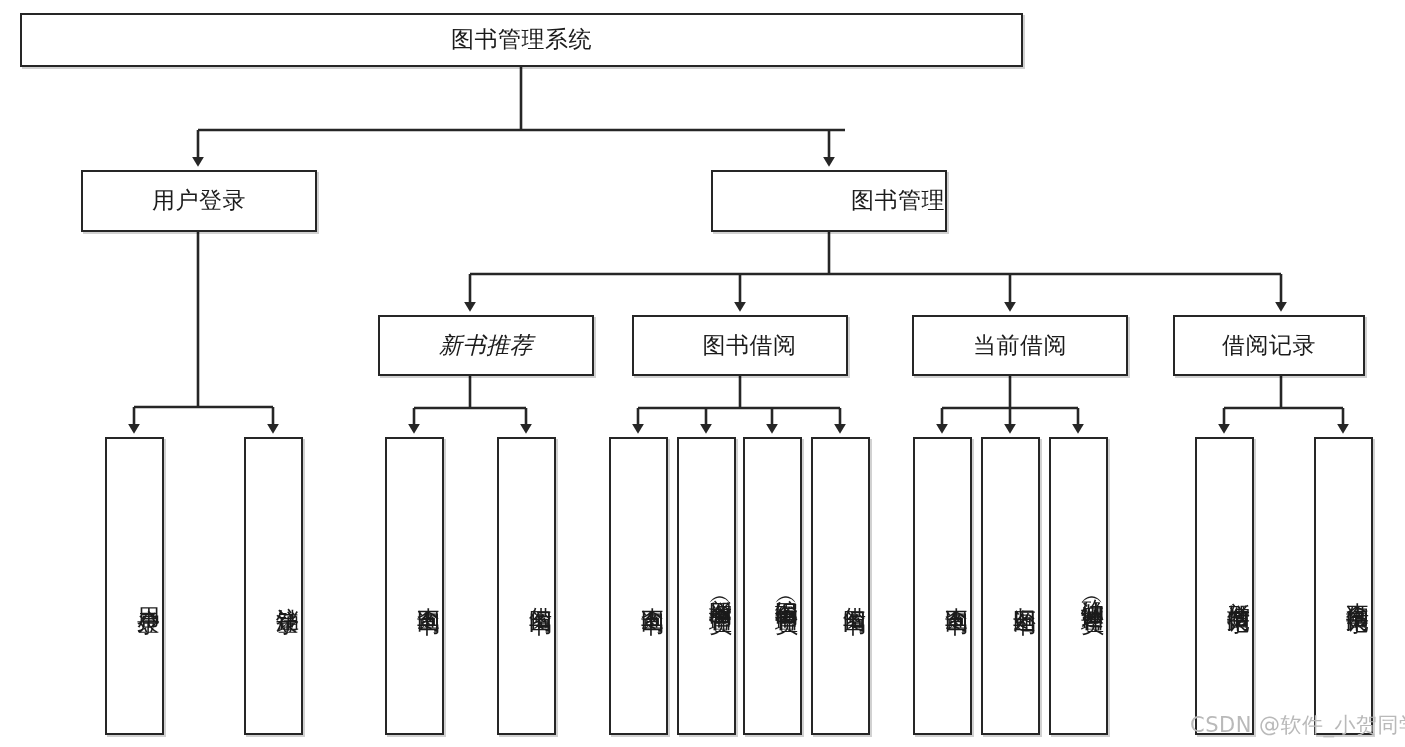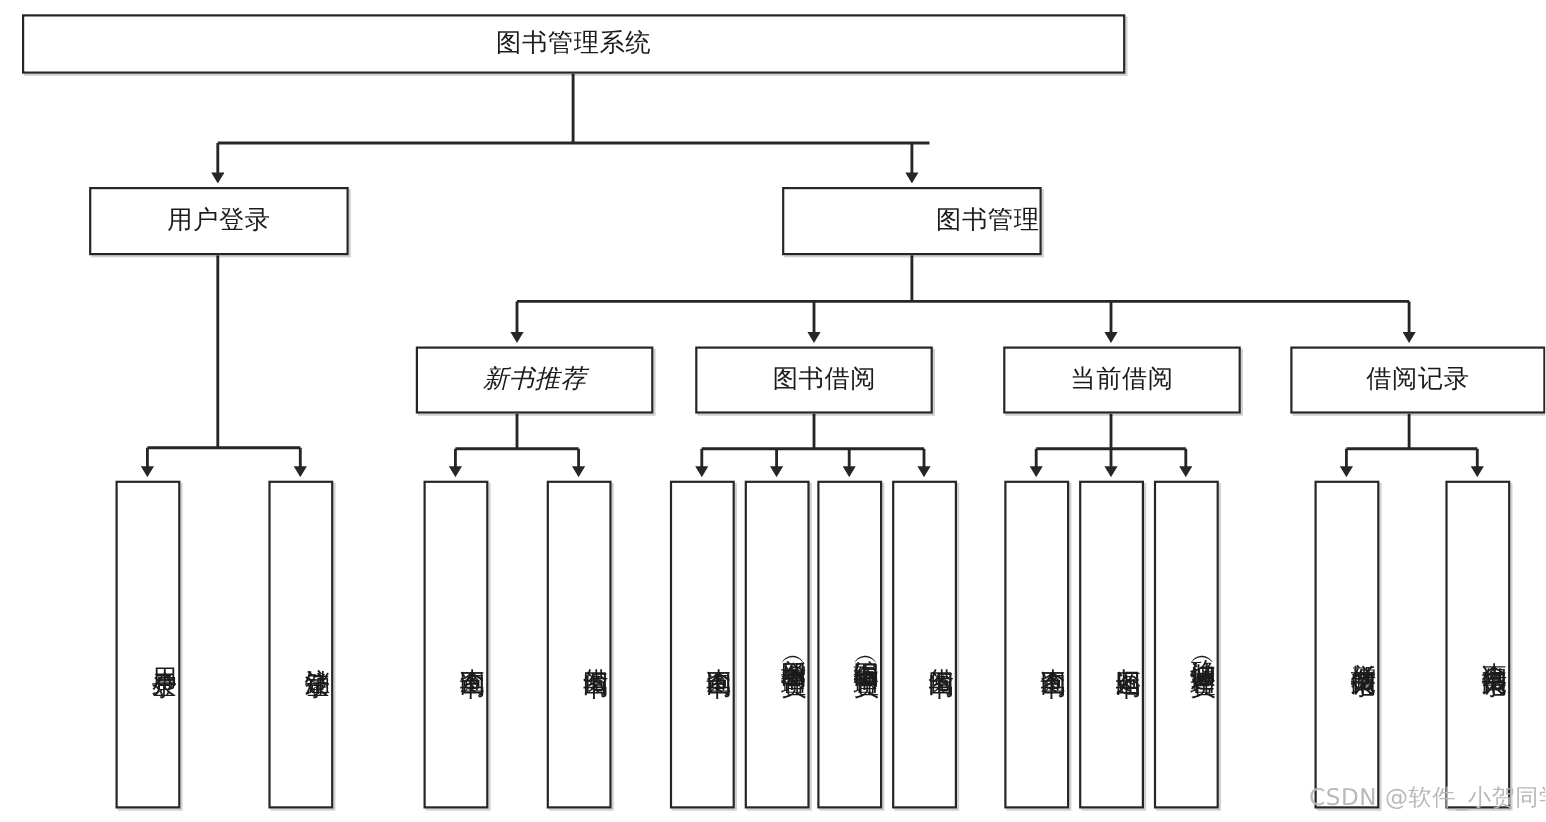--- a/index.html
+++ b/index.html
@@ -134,21 +134,21 @@
 
   <div class="node horiz" style="left:378px; top:315px; width:216px; height:61px;font-style:italic;">
     <span>新书推荐</span>
   </div>
   <div class="node horiz" style="left:632px; top:315px; width:216px; height:61px;padding-left:19px;">
     <span>图书借阅</span>
   </div>
   <div class="node horiz" style="left:912px; top:315px; width:216px; height:61px;">
     <span>当前借阅</span>
   </div>
-  <div class="node horiz" style="left:1173px; top:315px; width:232px; height:61px;">
+  <div class="node horiz" style="left:1173px; top:315px; width:192px; height:61px;">
     <span>借阅记录</span>
   </div>
 
   <div class="node vert" style="left:105px; top:437px; width:59px; height:298px;">
     <span>用户登录</span>
   </div>
   <div class="node vert" style="left:244px; top:437px; width:59px; height:298px;">
     <span>注销登录</span>
   </div>
 

